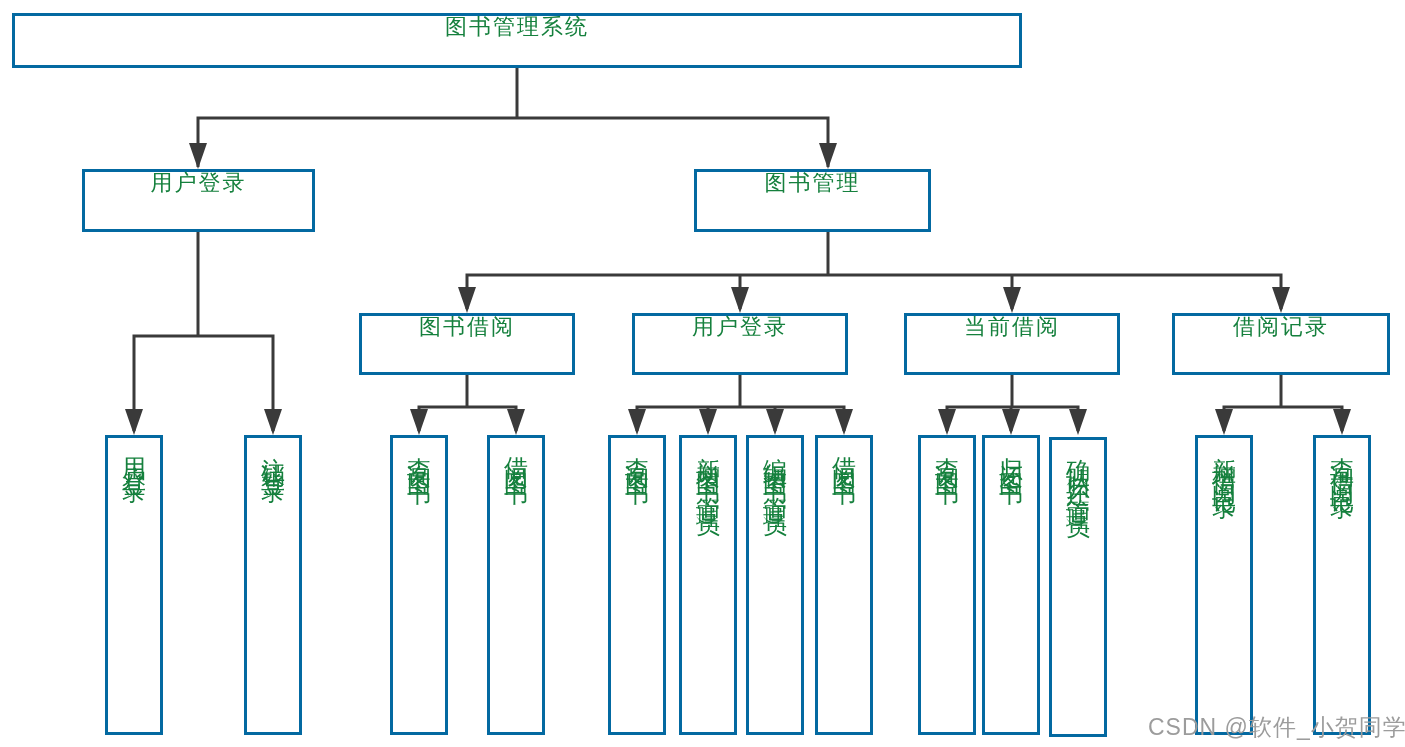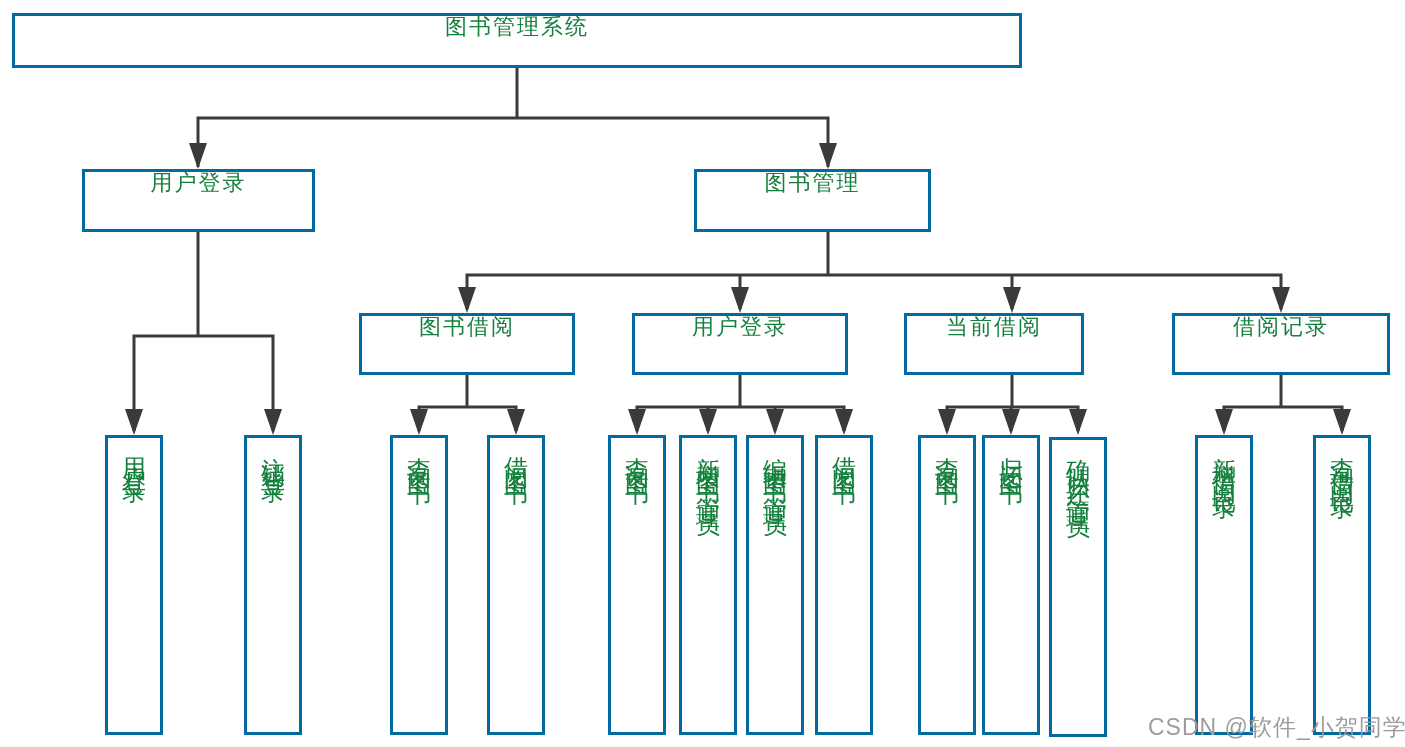--- a/index.html
+++ b/index.html
@@ -108,21 +108,21 @@
   <div class="box h" style="left:694px;top:169px;width:237px;height:63px">
     <span>图书管理</span>
   </div>
 
   <div class="box h" style="left:359px;top:313px;width:216px;height:62px">
     <span>图书借阅</span>
   </div>
   <div class="box h" style="left:632px;top:313px;width:216px;height:62px">
     <span>用户登录</span>
   </div>
-  <div class="box h" style="left:904px;top:313px;width:180px;height:62px">
+  <div class="box h" style="left:904px;top:313px;width:216px;height:62px">
     <span>当前借阅</span>
   </div>
   <div class="box h" style="left:1172px;top:313px;width:218px;height:62px">
     <span>借阅记录</span>
   </div>
 
   <div class="box v" style="left:105px;top:435px;width:58px;height:300px">
     <span>用户登录</span>
   </div>
   <div class="box v" style="left:244px;top:435px;width:58px;height:300px">

